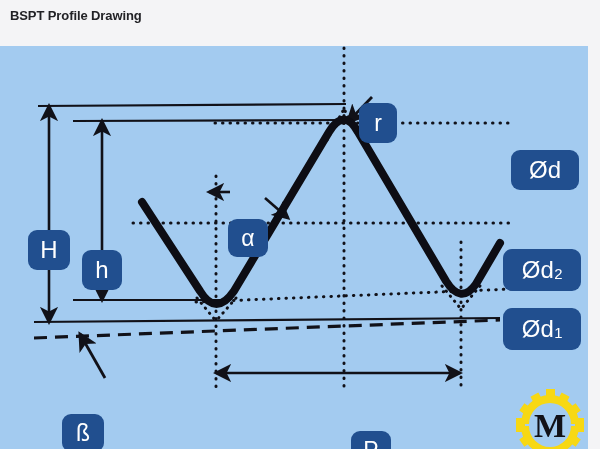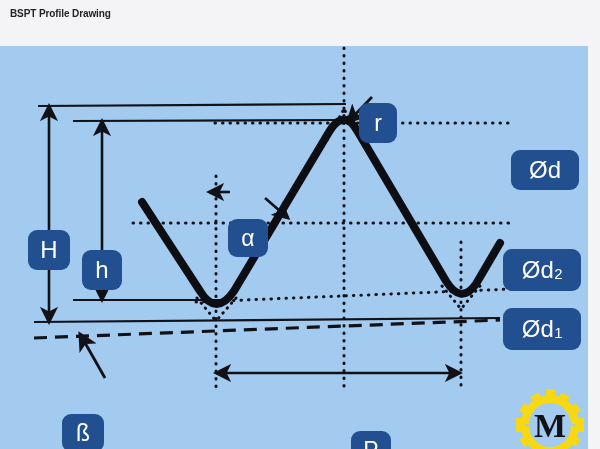--- a/index.html
+++ b/index.html
@@ -10,21 +10,21 @@
     width: 600px;
     height: 449px;
     background: #f4f4f6;
     font-family: "Liberation Sans", sans-serif;
     overflow: hidden;
   }
   #page-title {
     position: absolute;
     left: 10px;
     top: 8px;
-    font-size: 10px;
+    font-size: 13px;
     font-weight: bold;
     color: #222226;
     letter-spacing: -0.1px;
   }
   #drawing-panel {
     position: absolute;
     left: 0px;
     top: 46px;
     width: 588px;
     height: 403px;

